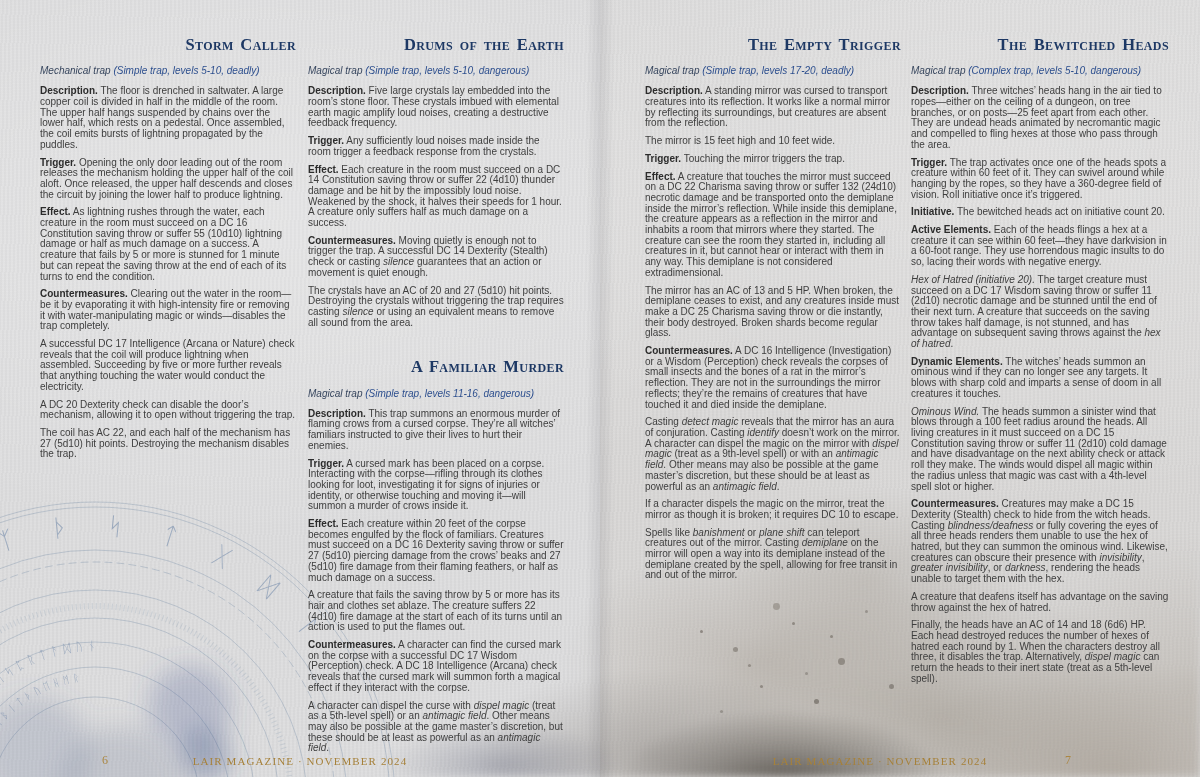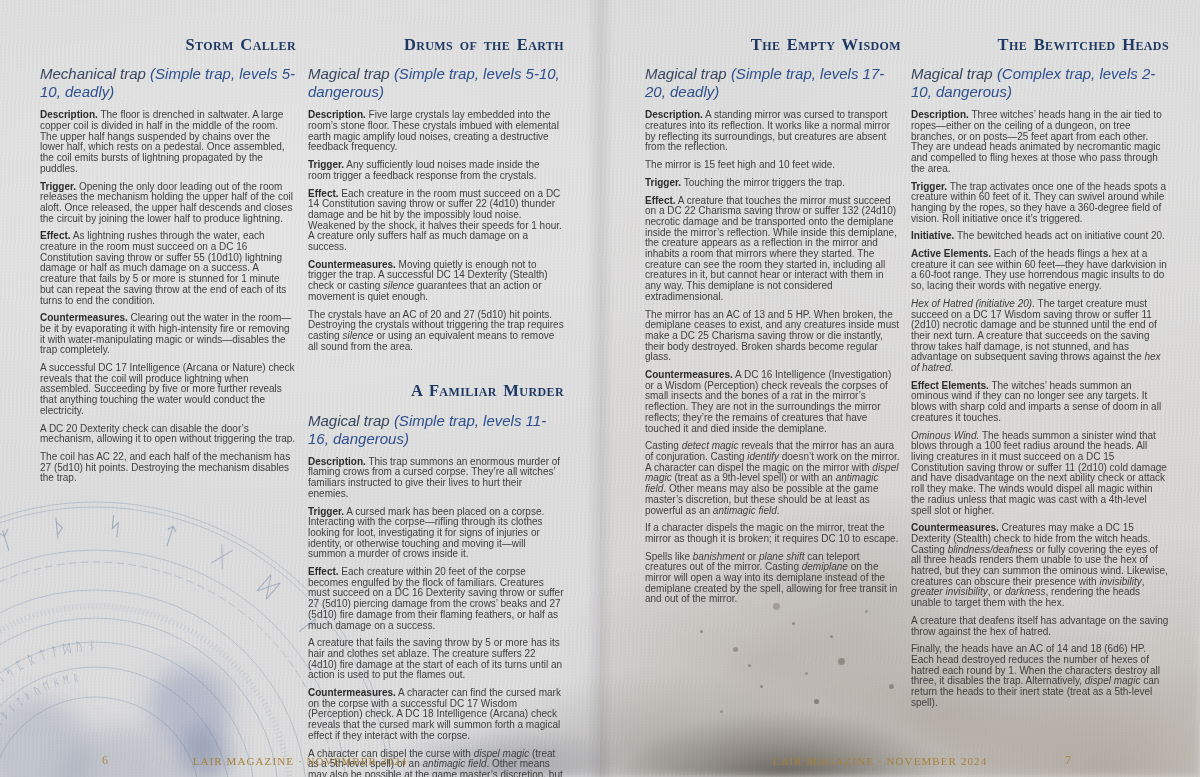--- a/index.html
+++ b/index.html
@@ -35,21 +35,21 @@
       165px -20px 0 0 rgba(95,88,80,0.4), 190px 55px 0 1px rgba(85,78,70,0.45),
       75px -25px 0 2px rgba(110,102,92,0.4), 130px 5px 0 0 rgba(95,88,80,0.5),
       48px 34px 0 0 rgba(95,88,80,0.45), 105px 42px 0 0 rgba(95,88,80,0.4);}
   
   .col{position:absolute;top:36px;width:256px;z-index:2;color:#3e3e3e;}
   #col0{left:40px;} #col1{left:308px;} #col2{left:645px;} #col3{left:911px;width:258px;}
   article + article{margin-top:30px;}
   h2{font-family:"Liberation Serif",serif;font-variant:small-caps;font-weight:700;
      font-size:16.5px;line-height:1.05;letter-spacing:0.4px;word-spacing:2px;
      color:#1d3864;margin:0 0 2px 0;text-align:right;}
-  .subtitle{font-size:15px;font-style:italic;margin:12px 0 9px 0;line-height:1.2;}
+  .subtitle{font-size:10px;font-style:italic;margin:12px 0 9px 0;line-height:1.2;}
   .subtitle .ttype{color:#37465e;}
   .subtitle .tdetail{color:#2d4f8e;}
   p.body{font-size:10px;line-height:10.7px;margin:0 0 7px 0;}
   p.body b{color:#2c2c2c;}
   p.body.indent{margin-left:0;}
   
   .footer{position:absolute;bottom:10px;width:560px;text-align:center;z-index:3;
     font-family:"Liberation Serif",serif;font-size:11px;letter-spacing:1.1px;color:#a6813a;}
   .footer-left{left:20px;} .footer-right{left:600px;}
   .pagenum{position:absolute;bottom:-1px;font-size:12px;color:#ab8742;}
@@ -128,43 +128,43 @@
         <p class="body"><b>Description.</b> This trap summons an enormous murder of flaming crows from a cursed corpse. They’re all witches’ familiars instructed to give their lives to hurt their enemies.</p>
         <p class="body"><b>Trigger.</b> A cursed mark has been placed on a corpse. Interacting with the corpse—rifling through its clothes looking for loot, investigating it for signs of injuries or identity, or otherwise touching and moving it—will summon a murder of crows inside it.</p>
         <p class="body"><b>Effect.</b> Each creature within 20 feet of the corpse becomes engulfed by the flock of familiars. Creatures must succeed on a DC 16 Dexterity saving throw or suffer 27 (5d10) piercing damage from the crows’ beaks and 27 (5d10) fire damage from their flaming feathers, or half as much damage on a success.</p>
         <p class="body">A creature that fails the saving throw by 5 or more has its hair and clothes set ablaze. The creature suffers 22 (4d10) fire damage at the start of each of its turns until an action is used to put the flames out.</p>
         <p class="body"><b>Countermeasures.</b> A character can find the cursed mark on the corpse with a successful DC 17 Wisdom (Perception) check. A DC 18 Intelligence (Arcana) check reveals that the cursed mark will summon forth a magical effect if they interact with the corpse.</p>
         <p class="body">A character can dispel the curse with <i>dispel magic</i> (treat as a 5th-level spell) or an <i>antimagic field</i>. Other means may also be possible at the game master’s discretion, but these should be at least as powerful as an <i>antimagic field</i>.</p>
       </article>
     </div>
   <div class="col" id="col2">
       <article>
-        <h2>The Empty Wisdom</h2>
+        <h2>The Empty Trigger</h2>
         <p class="subtitle"><span class="ttype">Magical trap</span> <span class="tdetail">(Simple trap, levels 17-20, deadly)</span></p>
         <p class="body"><b>Description.</b> A standing mirror was cursed to transport creatures into its reflection. It works like a normal mirror by reflecting its surroundings, but creatures are absent from the reflection.</p>
         <p class="body">The mirror is 15 feet high and 10 feet wide.</p>
         <p class="body"><b>Trigger.</b> Touching the mirror triggers the trap.</p>
         <p class="body"><b>Effect.</b> A creature that touches the mirror must succeed on a DC 22 Charisma saving throw or suffer 132 (24d10) necrotic damage and be transported onto the demiplane inside the mirror’s reflection. While inside this demiplane, the creature appears as a reflection in the mirror and inhabits a room that mirrors where they started. The creature can see the room they started in, including all creatures in it, but cannot hear or interact with them in any way. This demiplane is not considered extradimensional.</p>
         <p class="body">The mirror has an AC of 13 and 5 HP. When broken, the demiplane ceases to exist, and any creatures inside must make a DC 25 Charisma saving throw or die instantly, their body destroyed. Broken shards become regular glass.</p>
         <p class="body"><b>Countermeasures.</b> A DC 16 Intelligence (Investigation) or a Wisdom (Perception) check reveals the corpses of small insects and the bones of a rat in the mirror’s reflection. They are not in the surroundings the mirror reflects; they’re the remains of creatures that have touched it and died inside the demiplane.</p>
         <p class="body">Casting <i>detect magic</i> reveals that the mirror has an aura of conjuration. Casting <i>identify</i> doesn’t work on the mirror. A character can dispel the magic on the mirror with <i>dispel magic</i> (treat as a 9th-level spell) or with an <i>antimagic field</i>. Other means may also be possible at the game master’s discretion, but these should be at least as powerful as an <i>antimagic field</i>.</p>
         <p class="body">If a character dispels the magic on the mirror, treat the mirror as though it is broken; it requires DC 10 to escape.</p>
         <p class="body">Spells like <i>banishment</i> or <i>plane shift</i> can teleport creatures out of the mirror. Casting <i>demiplane</i> on the mirror will open a way into its demiplane instead of the demiplane created by the spell, allowing for free transit in and out of the mirror.</p>
       </article>
     </div>
   <div class="col" id="col3">
       <article>
         <h2>The Bewitched Heads</h2>
-        <p class="subtitle"><span class="ttype">Magical trap</span> <span class="tdetail">(Complex trap, levels 2-10, dangerous)</span></p>
+        <p class="subtitle"><span class="ttype">Magical trap</span> <span class="tdetail">(Complex trap, levels 5-10, dangerous)</span></p>
         <p class="body"><b>Description.</b> Three witches’ heads hang in the air tied to ropes—either on the ceiling of a dungeon, on tree branches, or on posts—25 feet apart from each other. They are undead heads animated by necromantic magic and compelled to fling hexes at those who pass through the area.</p>
         <p class="body"><b>Trigger.</b> The trap activates once one of the heads spots a creature within 60 feet of it. They can swivel around while hanging by the ropes, so they have a 360-degree field of vision. Roll initiative once it’s triggered.</p>
         <p class="body"><b>Initiative.</b> The bewitched heads act on initiative count 20.</p>
         <p class="body"><b>Active Elements.</b> Each of the heads flings a hex at a creature it can see within 60 feet—they have darkvision in a 60-foot range. They use horrendous magic insults to do so, lacing their words with negative energy.</p>
         <p class="body indent"><i>Hex of Hatred (initiative 20).</i> The target creature must succeed on a DC 17 Wisdom saving throw or suffer 11 (2d10) necrotic damage and be stunned until the end of their next turn. A creature that succeeds on the saving throw takes half damage, is not stunned, and has advantage on subsequent saving throws against the <i>hex of hatred</i>.</p>
-        <p class="body"><b>Effect Elements.</b> The witches’ heads summon an ominous wind if they can no longer see any targets. It blows with sharp cold and imparts a sense of doom in all creatures it touches.</p>
+        <p class="body"><b>Dynamic Elements.</b> The witches’ heads summon an ominous wind if they can no longer see any targets. It blows with sharp cold and imparts a sense of doom in all creatures it touches.</p>
         <p class="body indent"><i>Ominous Wind.</i> The heads summon a sinister wind that blows through a 100 feet radius around the heads. All living creatures in it must succeed on a DC 15 Constitution saving throw or suffer 11 (2d10) cold damage and have disadvantage on the next ability check or attack roll they make. The winds would dispel all magic within the radius unless that magic was cast with a 4th-level spell slot or higher.</p>
         <p class="body"><b>Countermeasures.</b> Creatures may make a DC 15 Dexterity (Stealth) check to hide from the witch heads. Casting <i>blindness/deafness</i> or fully covering the eyes of all three heads renders them unable to use the hex of hatred, but they can summon the ominous wind. Likewise, creatures can obscure their presence with <i>invisibility</i>, <i>greater invisibility</i>, or <i>darkness</i>, rendering the heads unable to target them with the hex.</p>
         <p class="body">A creature that deafens itself has advantage on the saving throw against the hex of hatred.</p>
         <p class="body">Finally, the heads have an AC of 14 and 18 (6d6) HP. Each head destroyed reduces the number of hexes of hatred each round by 1. When the characters destroy all three, it disables the trap. Alternatively, <i>dispel magic</i> can return the heads to their inert state (treat as a 5th-level spell).</p>
       </article>
     </div>
 
   <div class="footer footer-left">
     <span class="pagenum">6</span>
     <span class="mag">LAIR MAGAZINE · NOVEMBER 2024</span>

